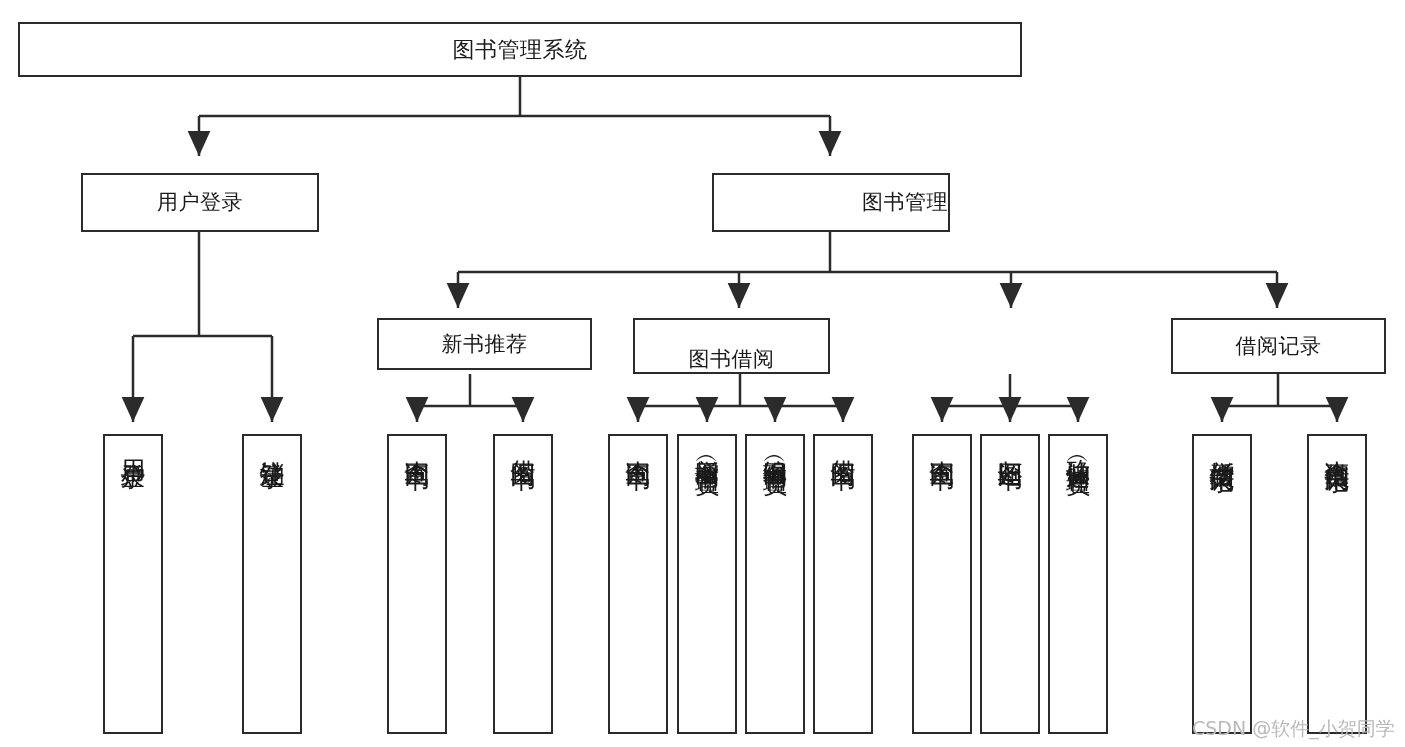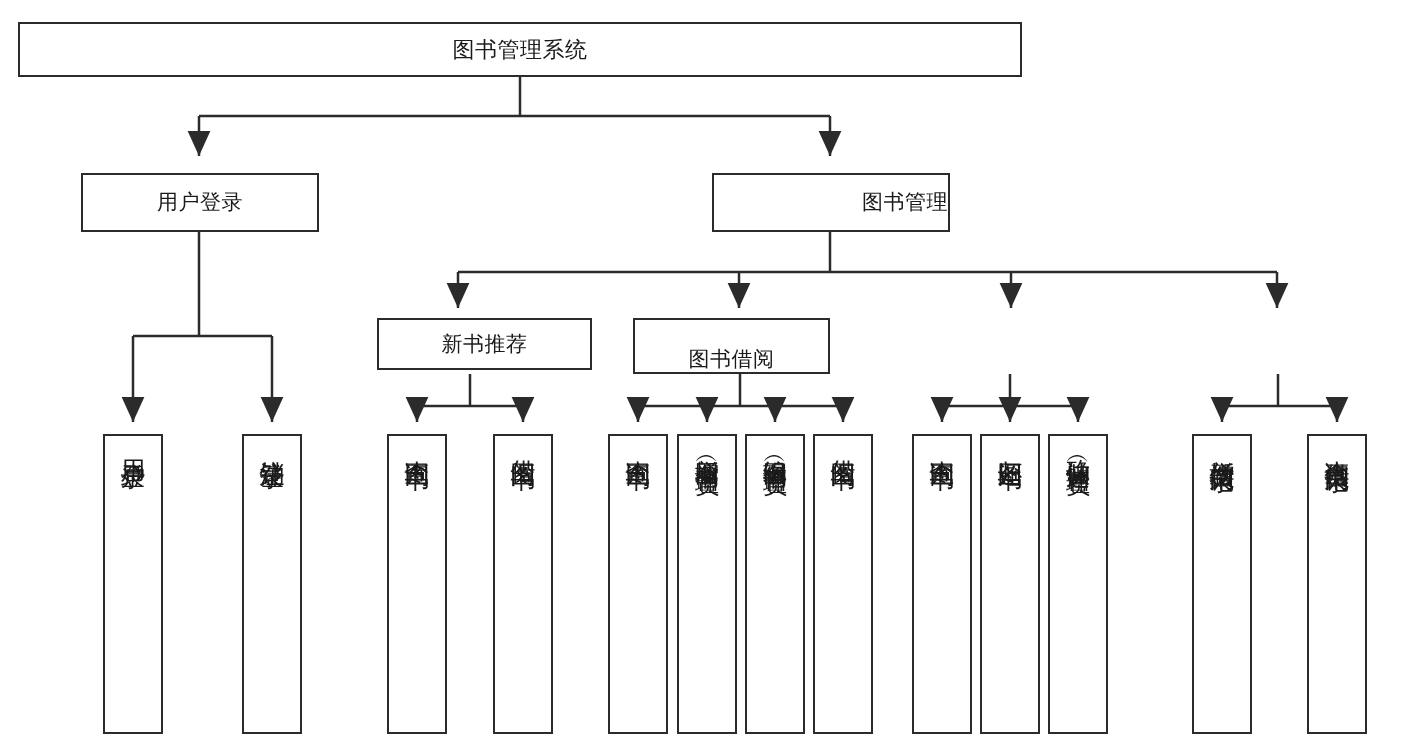--- a/index.html
+++ b/index.html
@@ -142,20 +142,23 @@
   <div class="node h" style="left:712px; top:173px; width:238px; height:59px;justify-content:flex-end;">
     <span class="lbl">图书管理</span>
   </div>
 
   <div class="node h" style="left:369px; top:318px; width:215px; height:52px;margin-left:8px;">
     <span class="lbl">新书推荐</span>
   </div>
   <div class="node h" style="left:633px; top:318px; width:197px; height:56px;align-items:flex-end;">
     <span class="lbl">图书借阅</span>
   </div>
+  <div class="node h" style="left:1171px; top:318px; width:215px; height:56px;">
+    <span class="lbl">借阅记录</span>
+  </div>
 
   <div class="node v" style="left:103px; top:434px; width:60px; height:300px;">
     <span class="lbl">用户登录</span>
   </div>
   <div class="node v" style="left:242px; top:434px; width:60px; height:300px;">
     <span class="lbl">注销登录</span>
   </div>
 
   <div class="node v" style="left:387px; top:434px; width:60px; height:300px;">
     <span class="lbl">查询图书</span>
@@ -187,14 +190,15 @@
     <span class="lbl">确认归还（管理员）</span>
   </div>
 
   <div class="node v" style="left:1192px; top:434px; width:60px; height:300px;">
     <span class="lbl">新增借阅记录</span>
   </div>
   <div class="node v" style="left:1307px; top:434px; width:60px; height:300px;">
     <span class="lbl">查询借阅记录</span>
   </div>
 
+  <div class="watermark" style="left:1192px; top:716px;">CSDN @软件_小贺同学</div>
 
 </div>
 
 </body></html>

